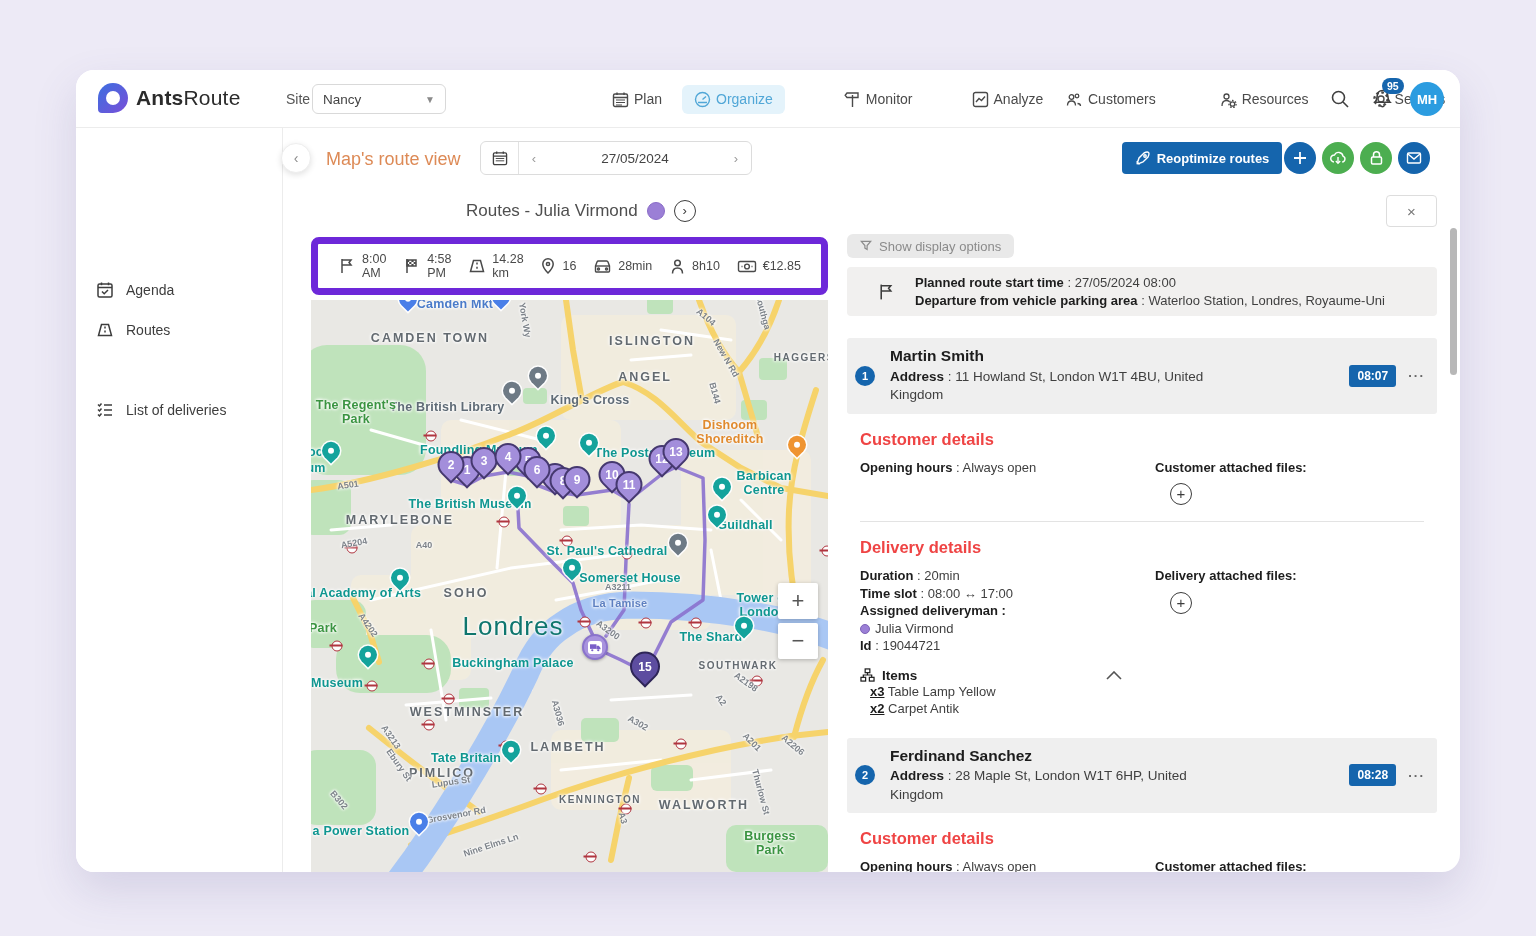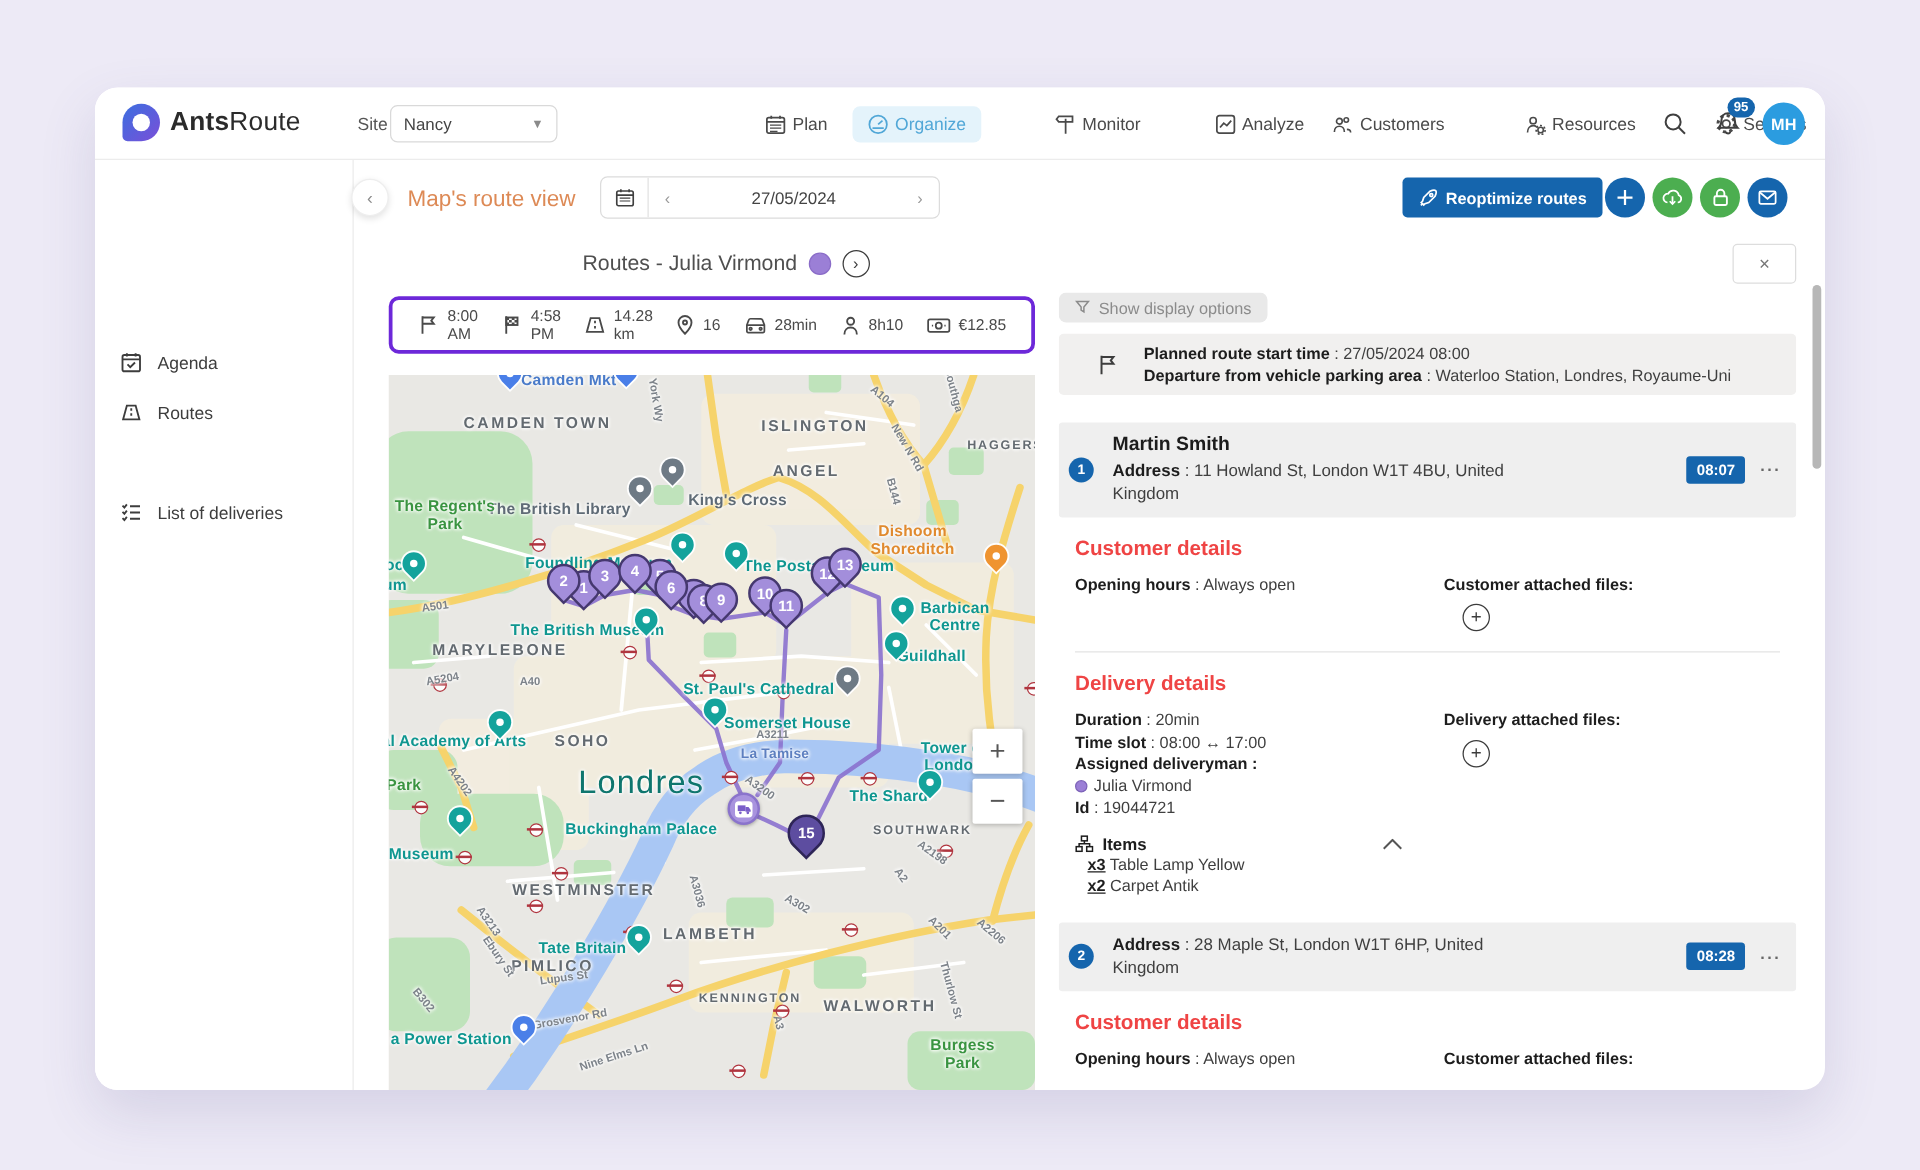--- a/index.html
+++ b/index.html
@@ -69,21 +69,21 @@
   .route-title-row { position:absolute; left:390px; top:130px; display:flex; align-items:center; gap:9px; z-index:20; }
   .route-title { font-size:17px; color:#4f4f4f; }
   .route-dot { width:18px; height:18px; border-radius:50%; background:#9b7fd6; border:1px solid #8a6cc8; }
   .route-next { width:22px; height:22px; border-radius:50%; border:1.5px solid #3d3d3d; display:flex;
     align-items:center; justify-content:center; font-size:13px; color:#3d3d3d; cursor:pointer; padding-bottom:1px; }
   .close-btn { position:absolute; left:1310px; top:125px; width:51px; height:32px; background:#fff;
     border:1px solid #ddd; border-radius:4px; color:#777; font-size:15px; display:flex; align-items:center;
     justify-content:center; cursor:pointer; z-index:20; }
 
   
-  .stats-bar { position:absolute; left:235px; top:167px; width:517px; height:46px; border:3px solid #6d28d9;
+  .stats-bar { position:absolute; left:235px; top:167px; width:517px; height:58px; border:7px solid #6d28d9;
     border-radius:8px; background:#fff; display:flex; align-items:center; justify-content:space-between;
     padding:0 20px; z-index:20; }
   .stat { display:flex; align-items:center; gap:6px; color:#4a4a4a; }
   .stat svg { color:#4a4a4a; }
   .stat-txt span { display:block; font-size:12.5px; line-height:14px; }
 
   
   #map { position:absolute; left:235px; top:230px; width:517px; height:572px; background:#e9e8e4;
     overflow:hidden; z-index:10; cursor:grab; }
   #map-svg { position:absolute; left:0; top:0; }
@@ -523,21 +523,21 @@
         <div class="ml district" style="left: 131px; top: 473px; position: absolute;">PIMLICO</div>
         <div class="ml district" style="left: 257px; top: 447px; position: absolute;">LAMBETH</div>
         <div class="ml district small" style="left: 289px; top: 499px; position: absolute;">KENNINGTON</div>
         <div class="ml district" style="left: 393px; top: 505px; position: absolute;">WALWORTH</div>
         <div class="ml district small" style="left: 427px; top: 365px; position: absolute;">SOUTHWARK</div>
         <div class="ml poi city" style="left: 202px; top: 326px; position: absolute;">Londres</div>
         <div class="ml poi water" style="left: 309px; top: 303px; position: absolute;">La Tamise</div>
         <div class="ml poi teal" style="left: 168px; top: 150px; position: absolute;">Foundling Museum</div>
         <div class="ml poi teal" style="left: 344px; top: 153px; position: absolute;">The Postal Museum</div>
         <div class="ml poi teal" style="left: 159px; top: 204px; position: absolute;">The British Museum</div>
-        <div class="ml poi teal" style="left: 453px; top: 193px; position: absolute;">Barbican Centre</div>
+        <div class="ml poi teal" style="left: 453px; top: 183px; position: absolute;">Barbican Centre</div>
         <div class="ml poi teal" style="left: 434px; top: 225px; position: absolute;">Guildhall</div>
         <div class="ml poi teal" style="left: 319px; top: 278px; position: absolute;">Somerset House</div>
         <div class="ml poi teal" style="left: 296px; top: 251px; position: absolute;">St. Paul's Cathedral</div>
         <div class="ml poi gray" style="left: 279px; top: 100px; position: absolute;">King's Cross</div>
         <div class="ml poi gray" style="left: 136px; top: 107px; position: absolute;">The British Library</div>
         <div class="ml poi orange" style="left: 419px; top: 132px; position: absolute;">Dishoom Shoreditch</div>
         <div class="ml poi blue" style="left: 144px; top: 4px; position: absolute;">Camden Mkt</div>
         <div class="ml poi green" style="left: 45px; top: 112px; position: absolute;">The Regent's<br>Park</div>
         <div class="ml poi teal" style="left: 40px; top: 293px; position: absolute;">Royal Academy of Arts</div>
         <div class="ml poi teal" style="left: 202px; top: 363px; position: absolute;">Buckingham Palace</div>
@@ -778,20 +778,21 @@
           <polyline points="1,8 8,1 15,8"></polyline>
         </svg>
     </div>
     <div class="item-line"><b>x3</b><span> Table Lamp Yellow</span></div>
     <div class="item-line"><b>x2</b><span> Carpet Antik</span></div>
 
     
     <div class="stop-header" style="margin-top:20px;">
       <div class="stop-num">2</div>
       <div class="stop-head-txt">
+        <div class="stop-name">Ferdinand Sanchez</div>
         <div class="stop-addr"><b>Address</b> <span>: 28 Maple St, London W1T 6HP, United Kingdom</span></div>
       </div>
       <div class="time-badge">08:28</div>
       <div class="dots">...</div>
     </div>
 
     <div class="sec-title">Customer details</div>
     <div class="two-col">
       <div class="col-l"><b>Opening hours</b> <span>: Always open</span></div>
       <div class="col-r">

